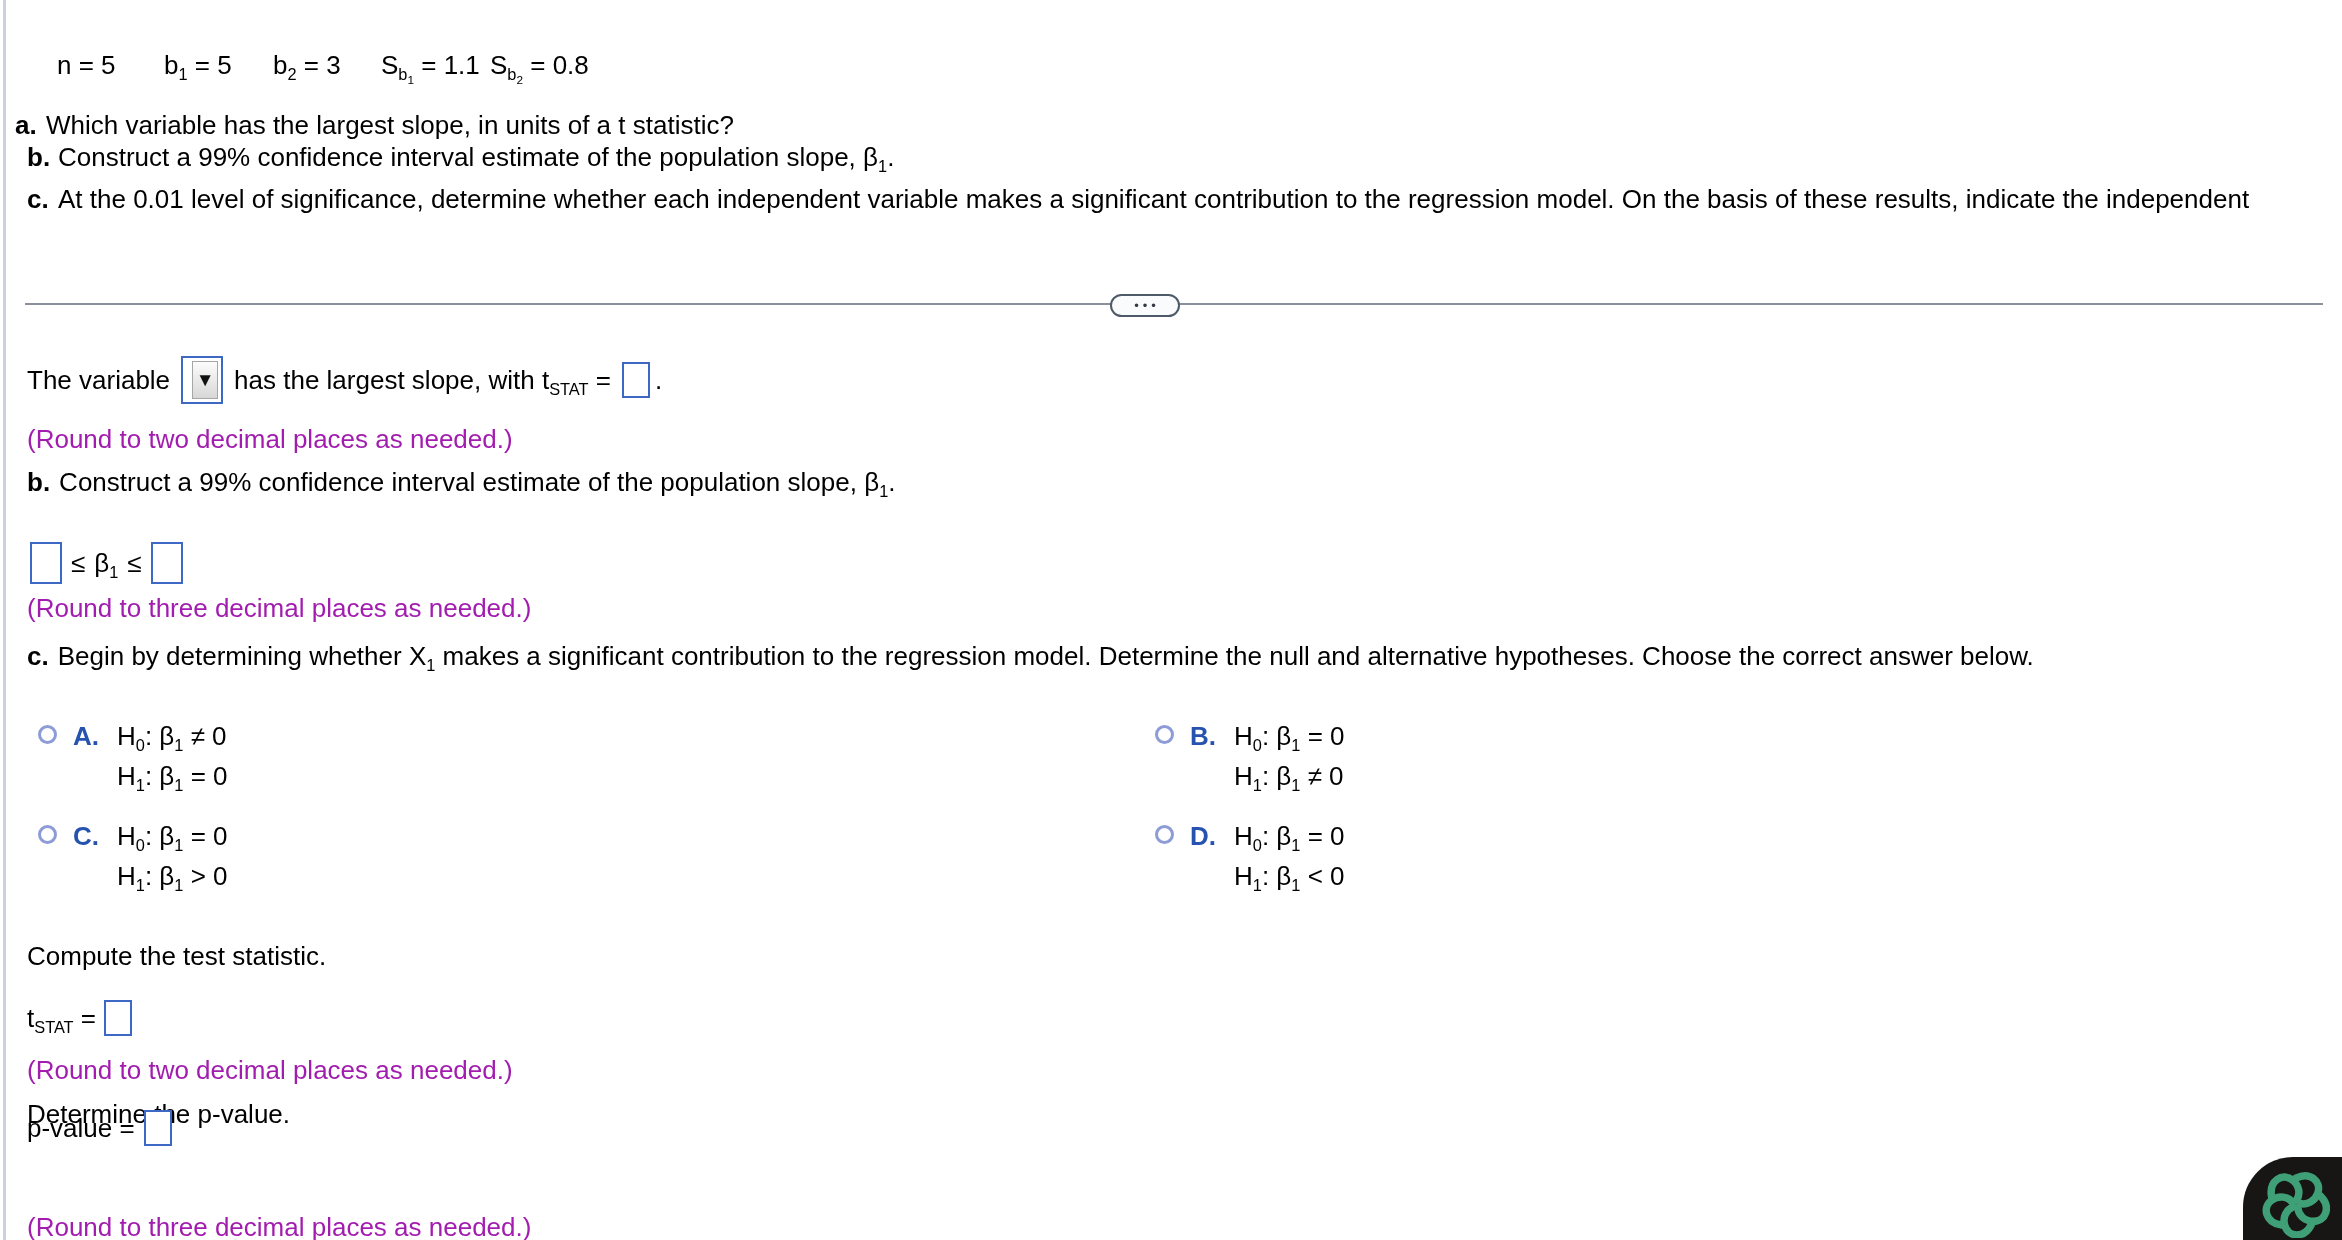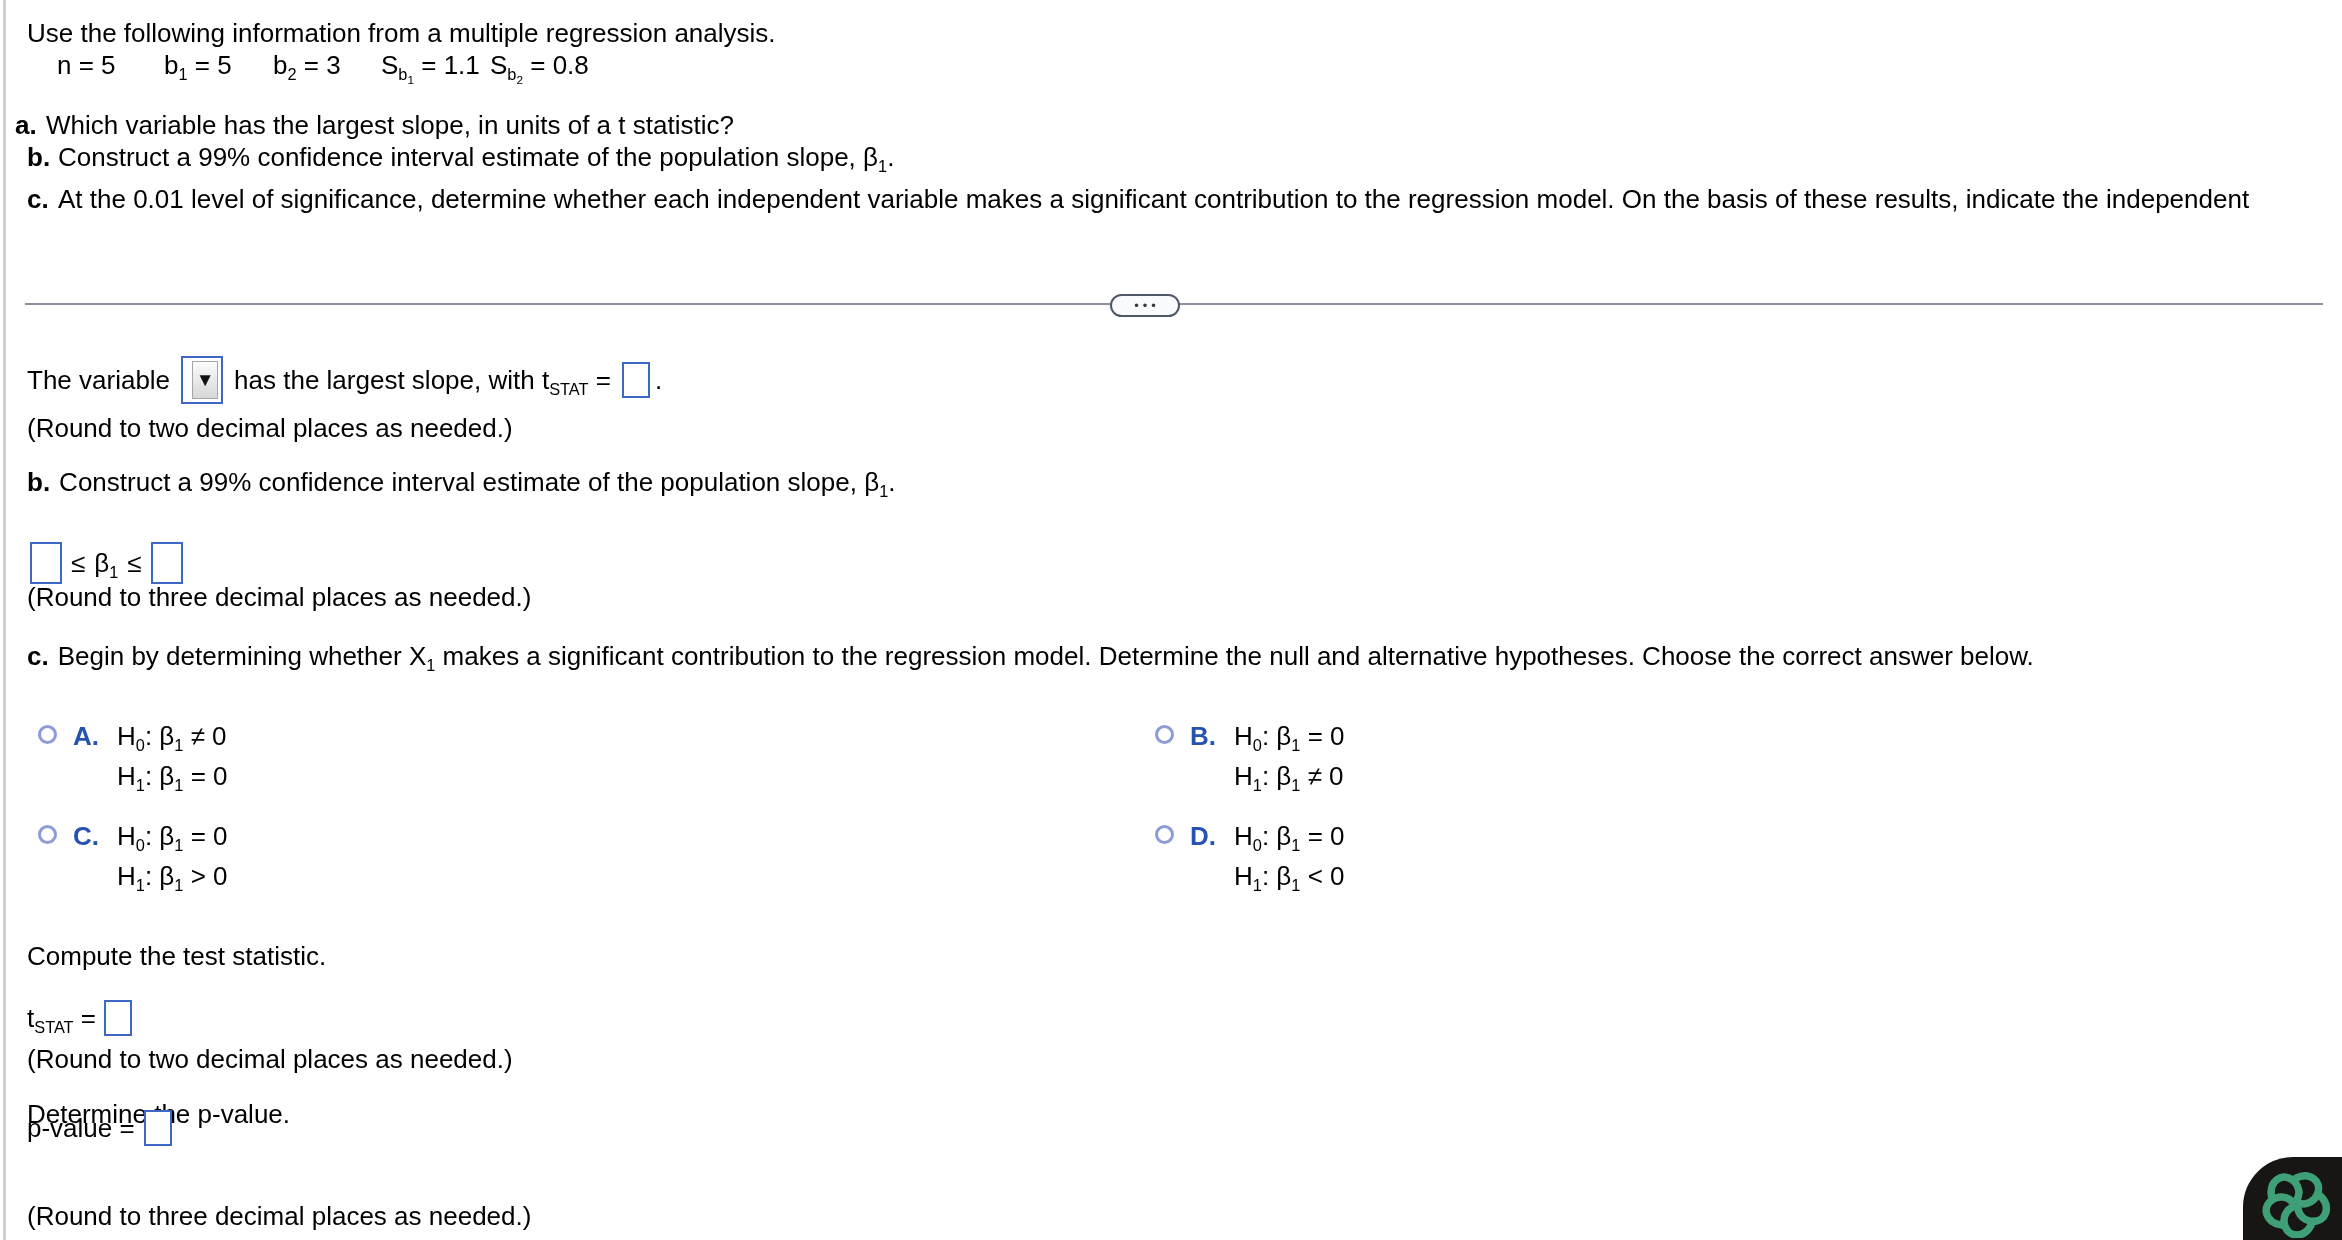--- a/index.html
+++ b/index.html
@@ -6,21 +6,21 @@
   .screen {
     position:relative; width:2342px; height:1240px; background:#ffffff;
     overflow:hidden; font-family:"Liberation Sans","DejaVu Sans",sans-serif;
     font-size:26px; color:#000000;
   }
   .line { position:absolute; white-space:nowrap; }
   sub { font-size:0.63em; line-height:0; }
   sub sub { font-size:0.72em; }
   .marker { font-weight:bold; display:inline-block; width:31px; }
   .hdr-marker { font-weight:bold; margin-right:9px; }
-  .hint { color:#000000; }
+  .hint { color:#a21caf;margin-top:11px; }
   .left-edge { position:absolute; left:3px; top:0; width:3px; height:1240px; background:#ccd0db; }
 
   
   .divider { position:absolute; left:25px; top:303px; width:2298px; border-top:2px solid #8b919c; }
   .divider-pill {
     position:absolute; left:1110px; top:294px; width:66px; height:19px;
     border:2px solid #4f5a68; border-radius:12px; background:#fafbfd;
     display:flex; align-items:center; justify-content:center; cursor:pointer;
   }
   .divider-pill span { font-size:13px; letter-spacing:4px; color:#333a43; line-height:1; padding-left:4px; }
@@ -53,21 +53,20 @@
     background:#171614; border-top-left-radius:50px; cursor:pointer;
   }
   .logo-badge svg { position:absolute; left:19px; top:13px; }
 </style>
 </head>
 <body>
 
 <div class="screen">
   <div class="left-edge"></div>
 
-  <div class="line" style="left:27px; top:18px;">Use the following information from a multiple regression analysis.</div>
 
   <div class="line" style="left:0; top:50px; width:2342px; height:46px;">
     <span class="line" style="left:57px; top:0;"><span>n</span><sub><span></span><sub></sub></sub><span> = 5</span></span>
     <span class="line" style="left:164px; top:0;"><span>b</span><sub><span>1</span><sub></sub></sub><span> = 5</span></span>
     <span class="line" style="left:273px; top:0;"><span>b</span><sub><span>2</span><sub></sub></sub><span> = 3</span></span>
     <span class="line" style="left:381px; top:0;"><span>S</span><sub><span>b</span><sub>1</sub></sub><span> = 1.1</span></span>
     <span class="line" style="left:490px; top:0;"><span>S</span><sub><span>b</span><sub>2</sub></sub><span> = 0.8</span></span>
   </div>
 
   <div class="line" style="left:15px; top:110px;"><span class="marker">a.</span><span>Which variable has the largest slope, in units of a t statistic?</span></div>

